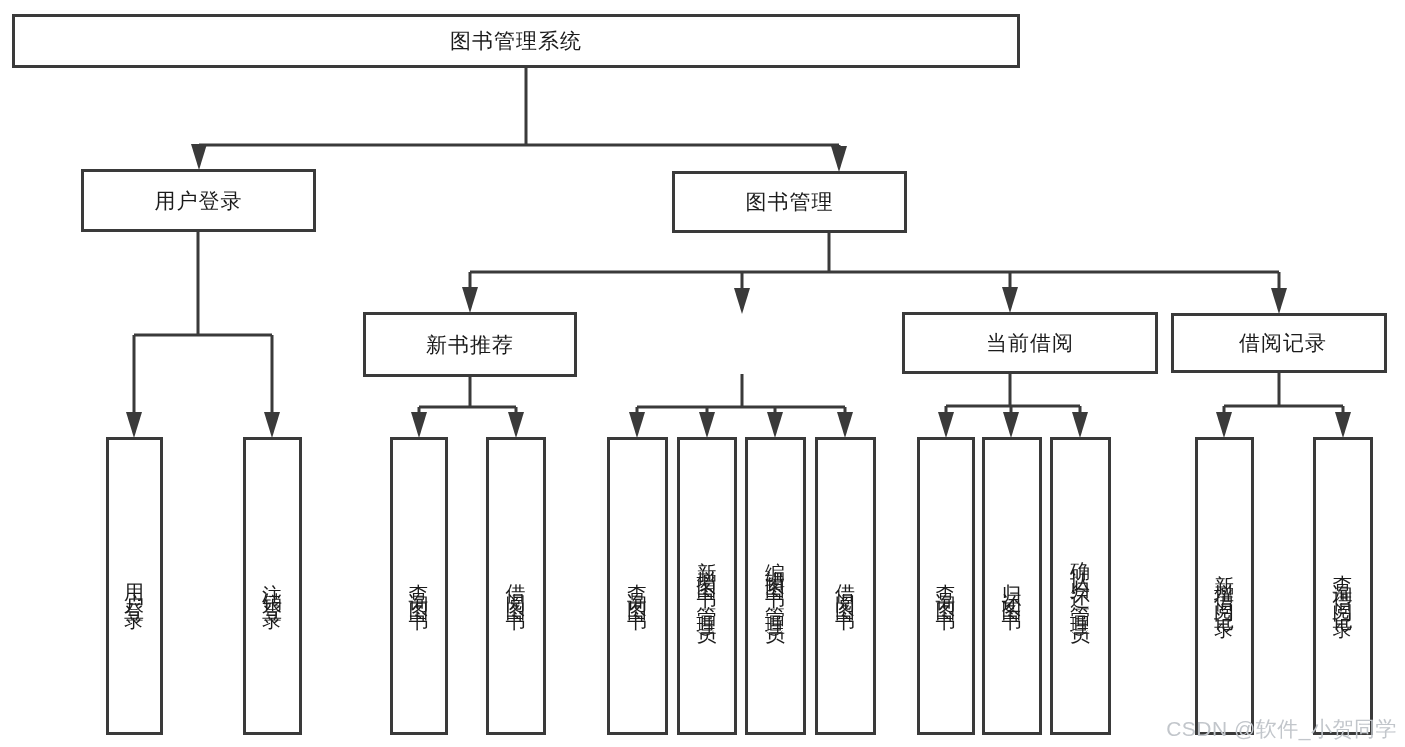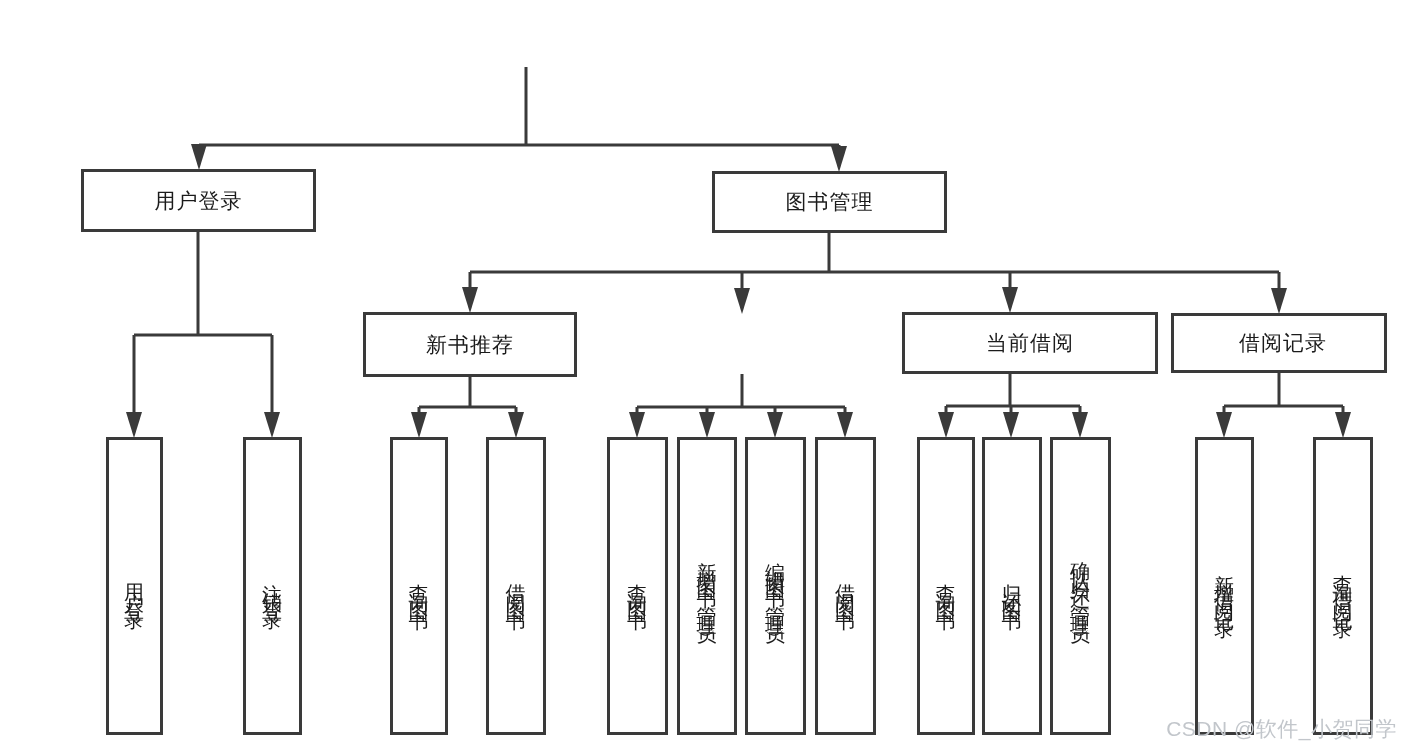--- a/index.html
+++ b/index.html
@@ -74,25 +74,28 @@
       <polygon points="767,412 783,412 775,438"></polygon>
       <polygon points="837,412 853,412 845,438"></polygon>
       <polygon points="938,412 954,412 946,438"></polygon>
       <polygon points="1003,412 1019,412 1011,438"></polygon>
       <polygon points="1072,412 1088,412 1080,438"></polygon>
       <polygon points="1216,412 1232,412 1224,438"></polygon>
       <polygon points="1335,412 1351,412 1343,438"></polygon>
     </g>
   </svg>
 
+  <div class="node h" style="left:12px; top:14px; width:1008px; height:54px;">
+    <span>图书管理系统</span>
+  </div>
 
   <div class="node h" style="left:81px; top:169px; width:235px; height:63px;">
     <span>用户登录</span>
   </div>
-  <div class="node h" style="left:712px; top:171px; width:235px; height:62px;">
+  <div class="node h" style="left:672px; top:171px; width:235px; height:62px;">
     <span>图书管理</span>
   </div>
 
   <div class="node h" style="left:363px; top:312px; width:214px; height:65px;">
     <span>新书推荐</span>
   </div>
   <div class="node h" style="left:902px; top:312px; width:256px; height:62px;">
     <span>当前借阅</span>
   </div>
   <div class="node h" style="left:1171px; top:313px; width:216px; height:60px;padding-left:8px;">

